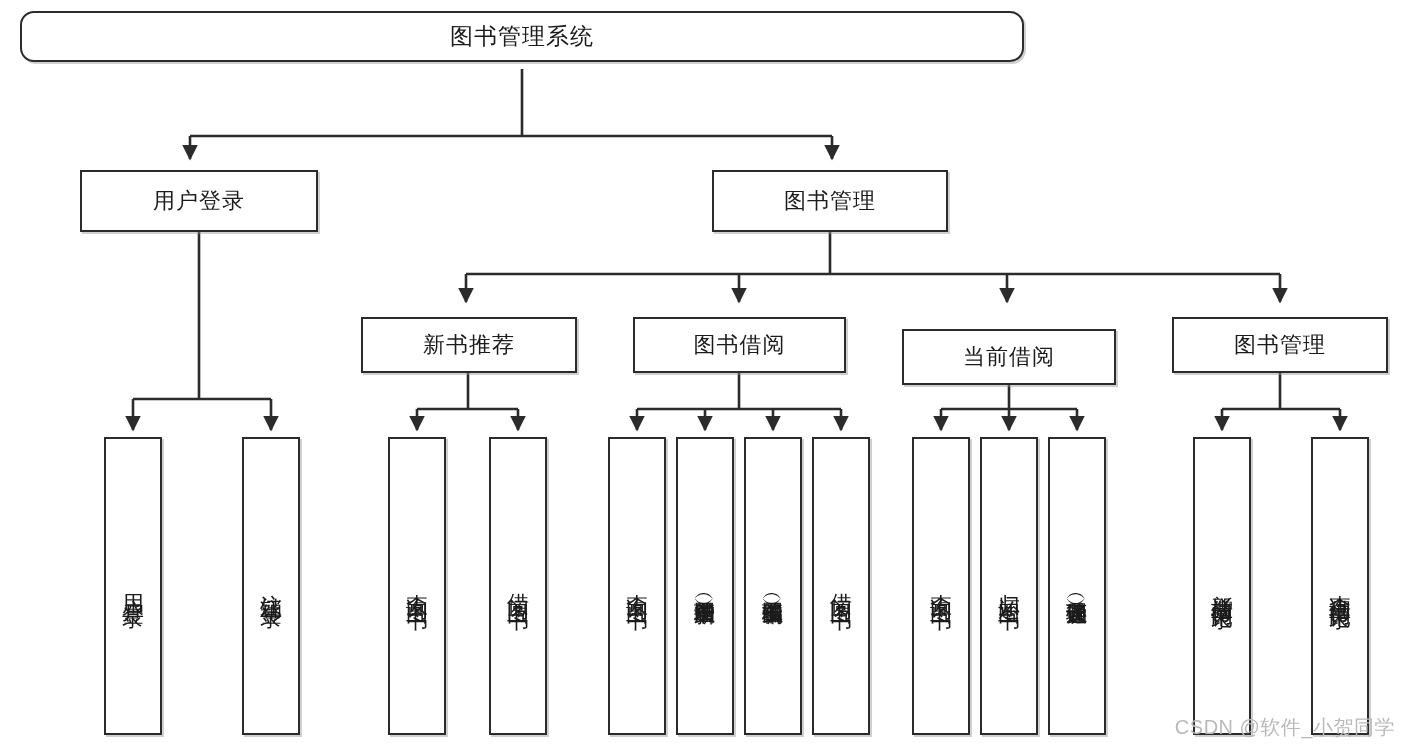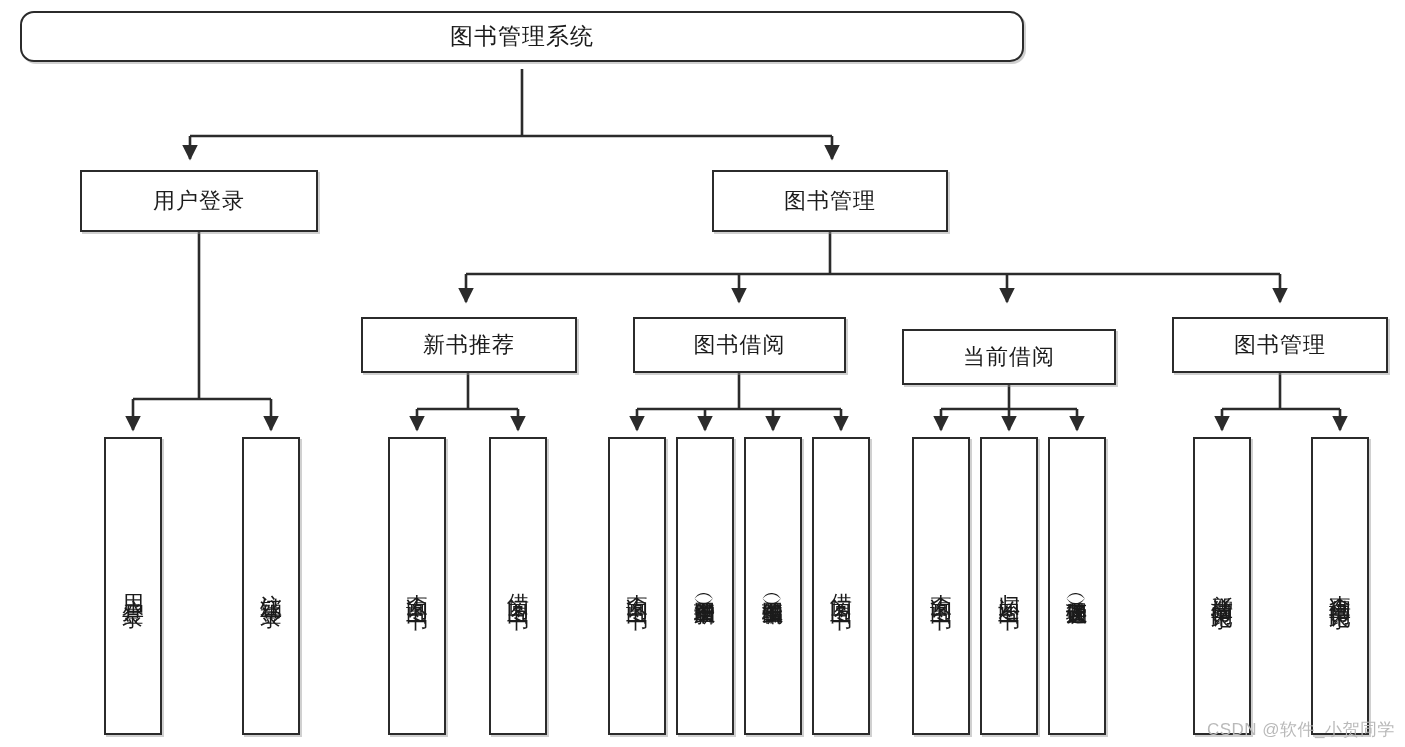--- a/index.html
+++ b/index.html
@@ -57,21 +57,21 @@
     letter-spacing: 5px;
     line-height: 1;
     white-space: nowrap;
     max-height: 100%;
   }
   .node.root .label { font-size: 23px; }
   .watermark {
     position: absolute;
     right: 10px;
     bottom: 6px;
-    font-size: 17px;
+    font-size: 20px;
     color: #b9b9b9;
     letter-spacing: 0.5px;
     z-index: 5;
     white-space: nowrap;
   }
 </style>
 </head>
 <body>
 
 <div id="canvas">

